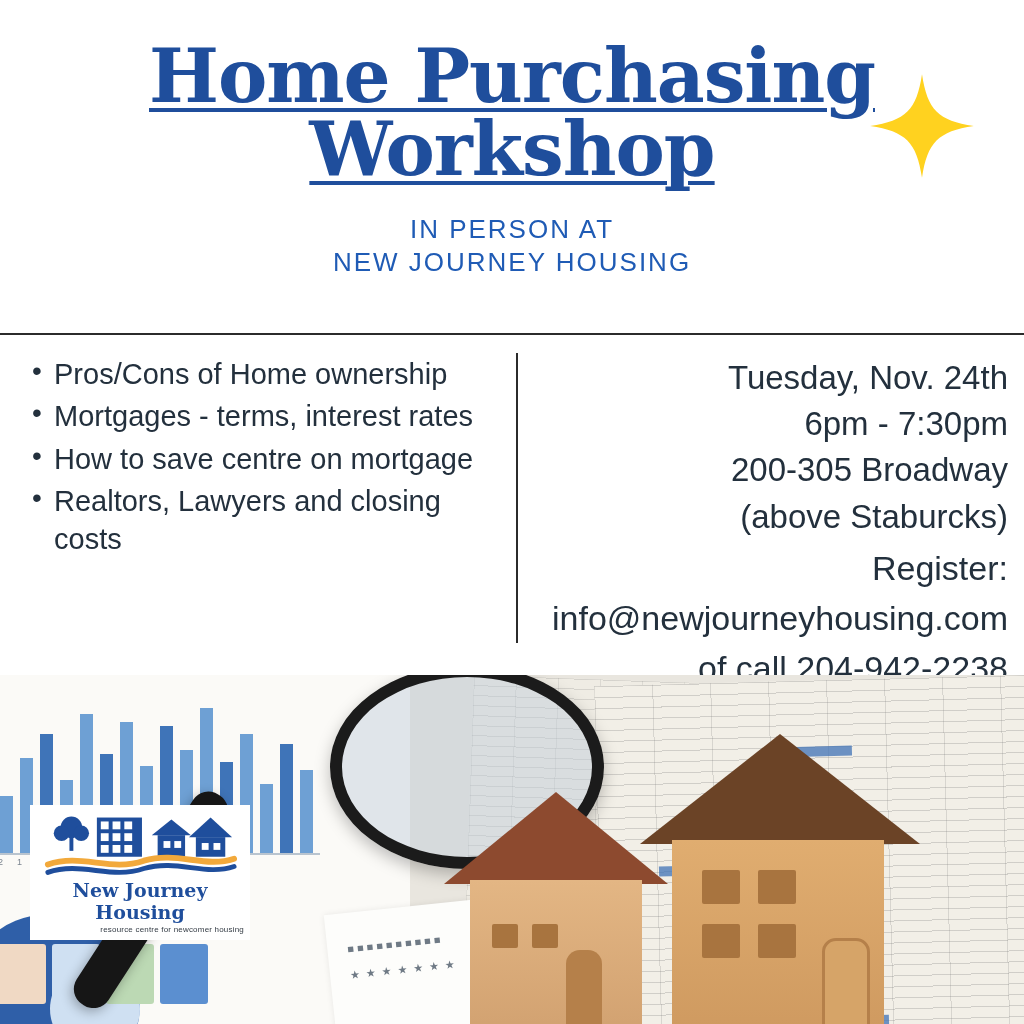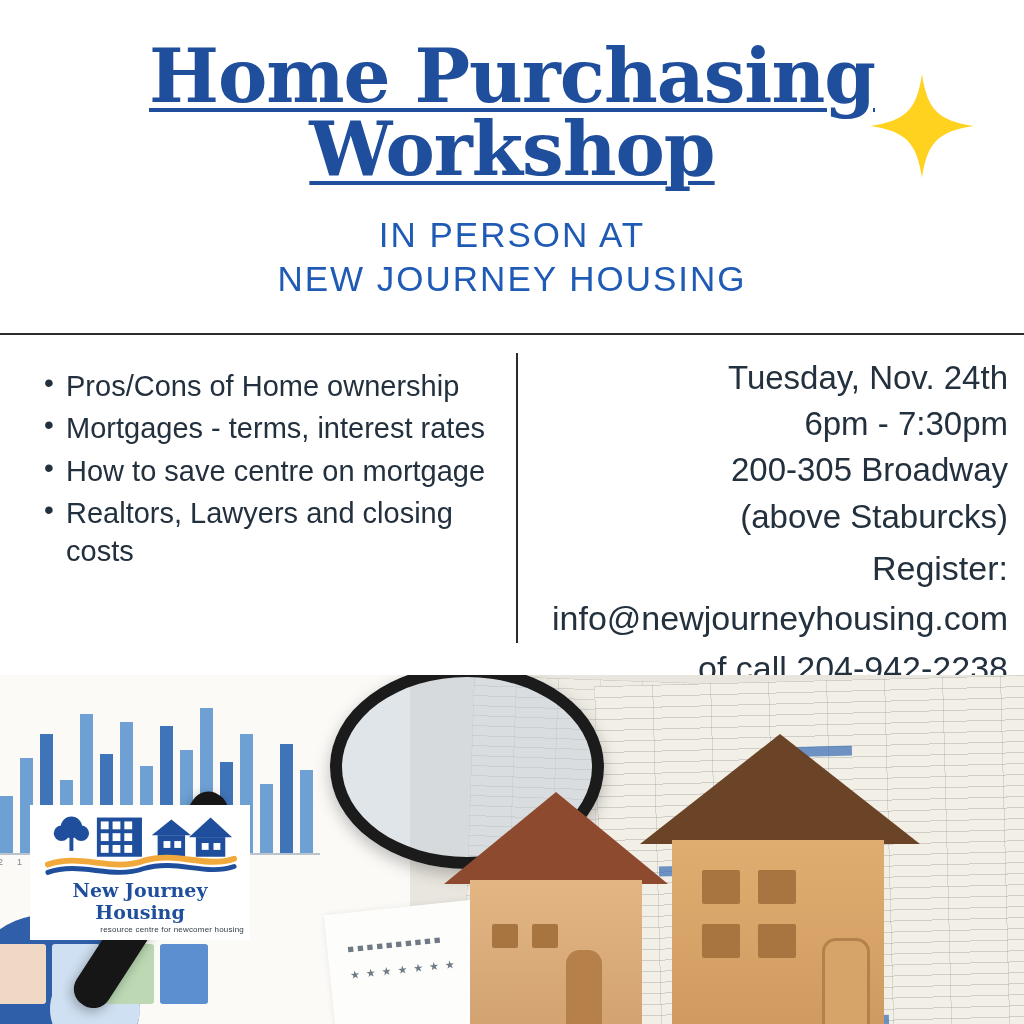--- a/index.html
+++ b/index.html
@@ -38,21 +38,21 @@
   .title .line {
     display: block;
     text-decoration: underline;
     text-decoration-thickness: 4px;
     text-underline-offset: 6px;
   }
   .subtitle {
     margin: 0;
     padding-top: 28px;
     color: #1f5bb5;
-    font-size: 35px;
+    font-size: 26px;
     line-height: 1.25;
     letter-spacing: 2px;
     font-weight: 500;
   }
   .subtitle .sline { display: block; }
 
   .sparkle {
     position: absolute;
     left: 868px;
     top: 72px;
@@ -84,21 +84,21 @@
     top: 18px;
     width: 2px;
     height: 290px;
     background: #2b2b2b;
   }
   .bullets {
     position: absolute;
     left: 26px;
     top: 20px;
     width: 480px;
-    margin: 12px;
+    margin: 0;
     padding: 0;
     list-style: none;
     color: #23303d;
     font-size: 29px;
     line-height: 1.32;
   }
   .bullets li {
     position: relative;
     padding-left: 28px;
     margin-bottom: 4px;

